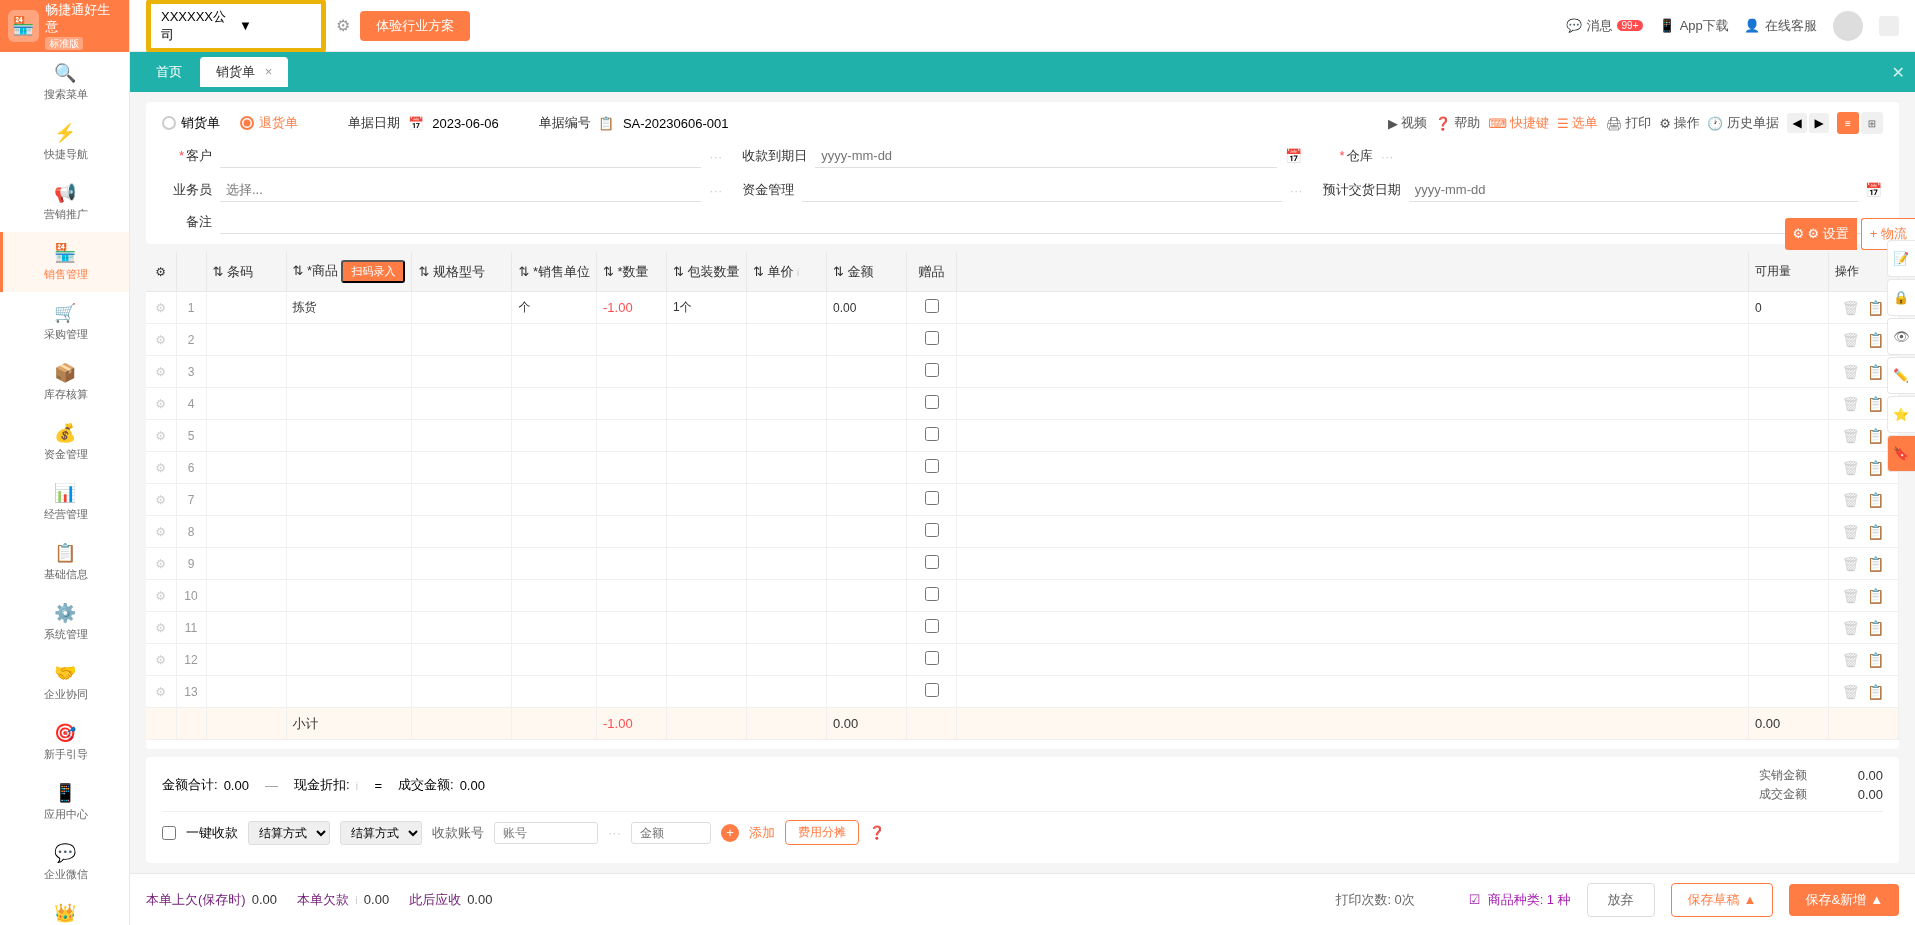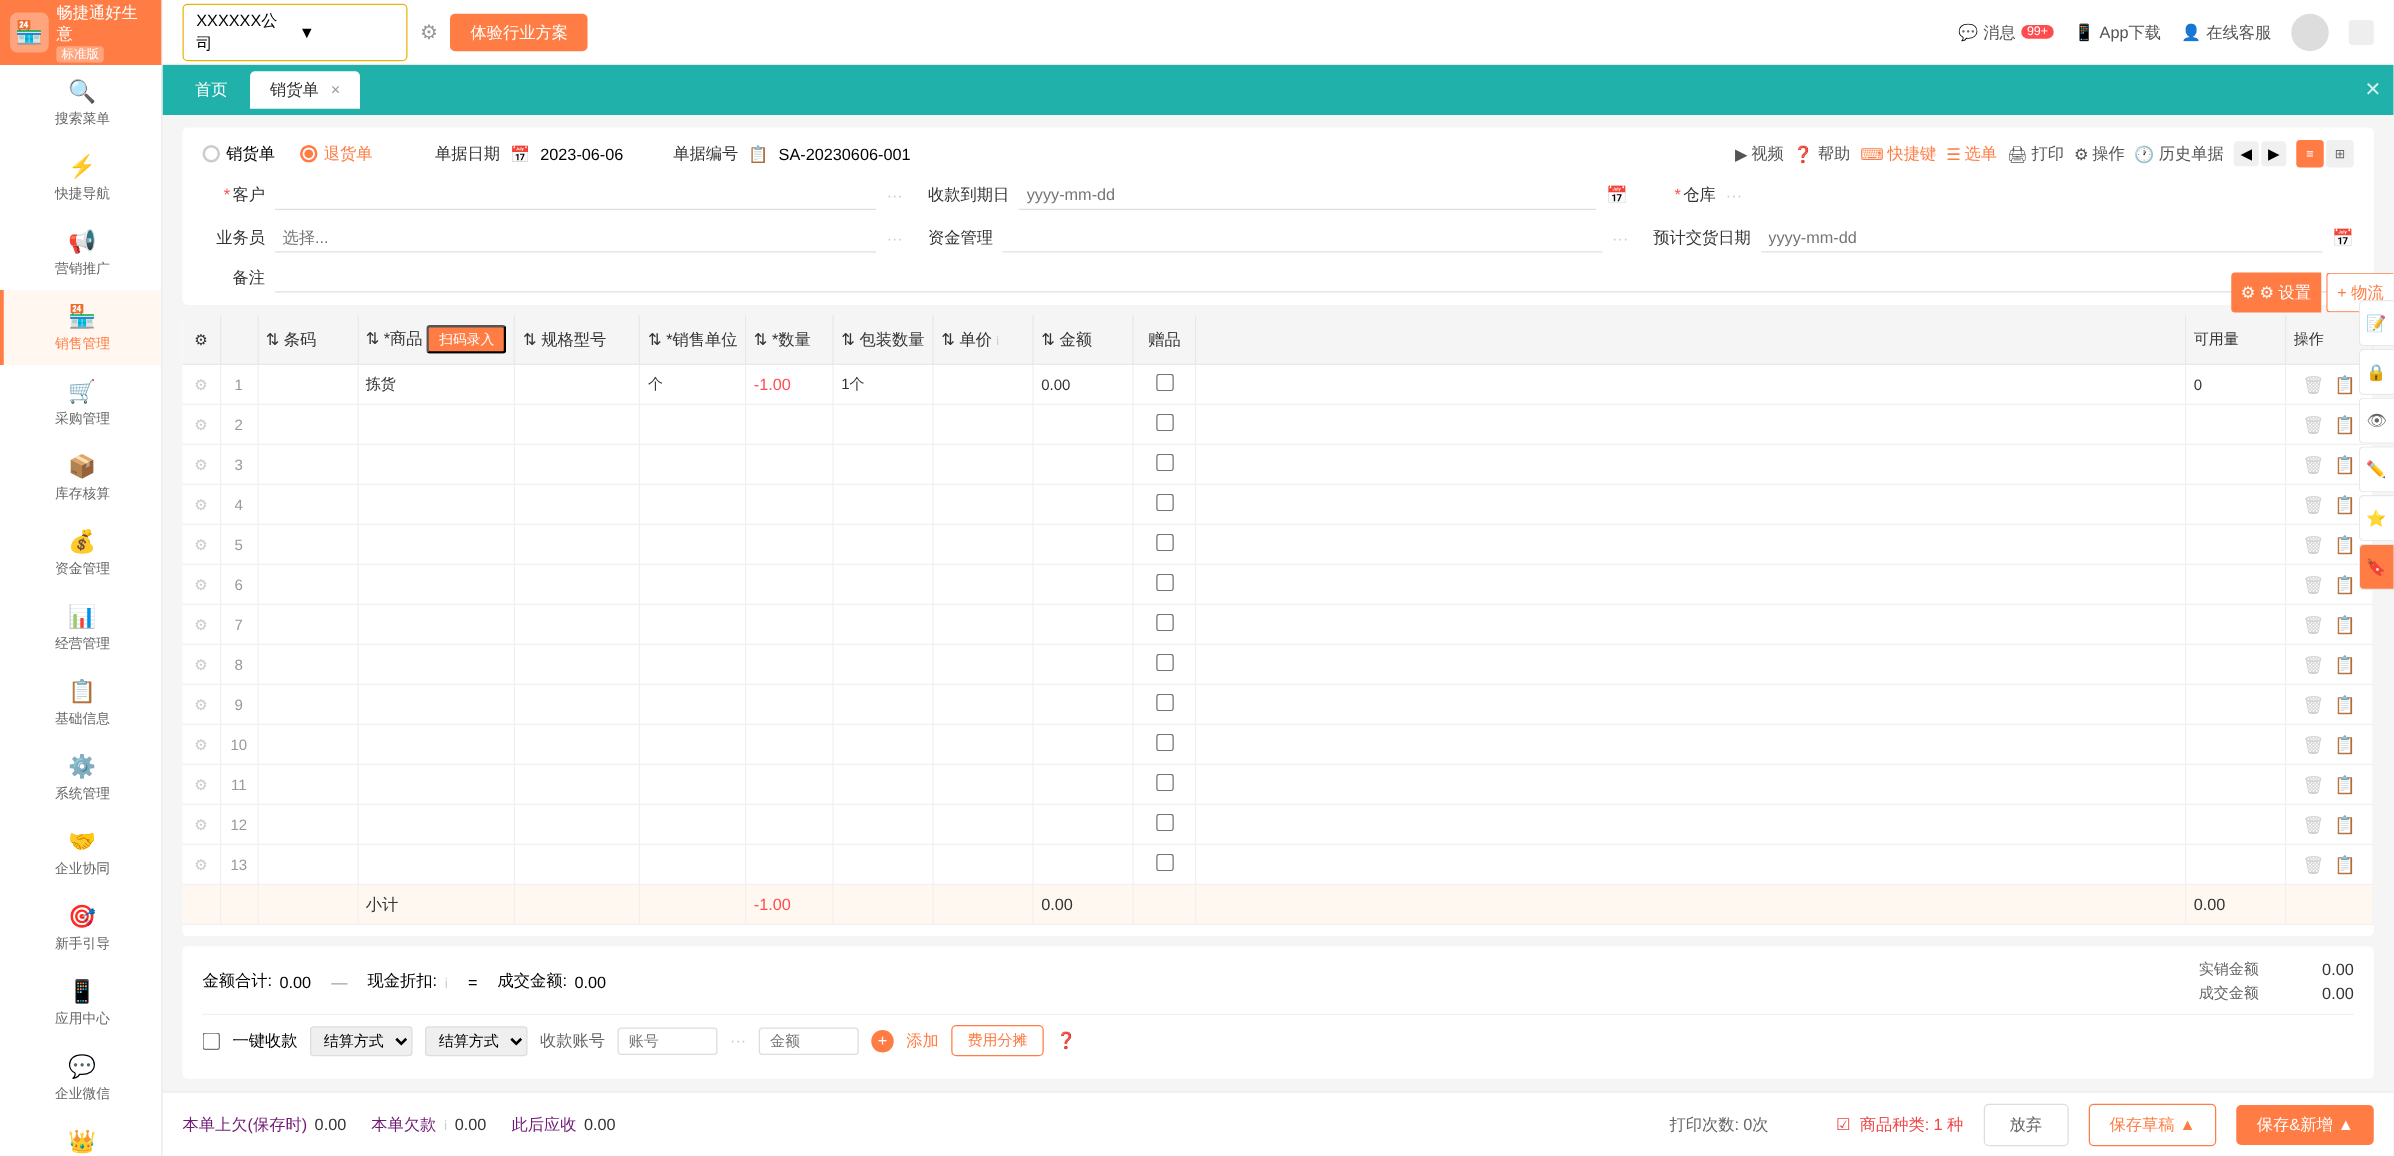--- a/index.html
+++ b/index.html
@@ -13,21 +13,21 @@
     .sidebar-item { display: flex; flex-direction: column; align-items: center; padding: 10px 5px; cursor: pointer; color: #666; gap: 3px; border-left: 3px solid transparent; }
     .sidebar-item.active { background: #fff7f0; color: #ff7d45; border-left: 3px solid #ff7d45; }
     .sidebar-item .icon { font-size: 18px; }
     .sidebar-item .label { font-size: 11px; }
 
     
     .main { flex: 1; display: flex; flex-direction: column; height: 925px; overflow: hidden; }
 
     
     .top-header { height: 52px; background: #fff; display: flex; align-items: center; padding: 0 16px; border-bottom: 1px solid #e8e8e8; gap: 10px; }
-    .company-select { display: flex; align-items: center; gap: 6px; border: 1px solid #eab308; border-radius: 4px; padding: 4px 10px; min-width: 180px; cursor: pointer; background: #fff; }
+    .company-select { display: flex; align-items: center; gap: 6px; border: 5px solid #eab308; border-radius: 4px; padding: 4px 10px; min-width: 180px; cursor: pointer; background: #fff; }
     .company-select span { flex: 1; font-size: 13px; }
     .btn-experience { background: #ff7d45; color: #fff; border: none; border-radius: 4px; padding: 6px 16px; cursor: pointer; font-size: 13px; }
     .top-right { margin-left: auto; display: flex; align-items: center; gap: 16px; color: #555; }
     .top-right-item { display: flex; align-items: center; gap: 4px; cursor: pointer; font-size: 12px; }
     .badge { background: #ff4d4f; color: #fff; border-radius: 10px; font-size: 10px; padding: 0 5px; }
     .avatar { width: 30px; height: 30px; background: #ddd; border-radius: 50%; }
 
     
     .tab-bar { height: 40px; background: #20b2aa; display: flex; align-items: center; padding: 0 10px; gap: 2px; }
     .tab { padding: 6px 16px; color: #fff; cursor: pointer; font-size: 13px; border-radius: 4px 4px 0 0; }
@@ -107,21 +107,21 @@
     .summary-row { display: flex; gap: 16px; align-items: center; }
     .summary-label { color: #666; font-size: 12px; }
     .summary-value { color: #333; font-weight: 500; min-width: 60px; text-align: right; }
 
     
     .bottom-bar { height: 52px; background: #fff; border-top: 1px solid #e8e8e8; display: flex; align-items: center; padding: 0 16px; gap: 20px; }
     .bottom-info { display: flex; align-items: center; gap: 6px; font-size: 12px; color: #666; }
     .bottom-info span { color: #701a75; }
     .bottom-right { margin-left: auto; display: flex; align-items: center; gap: 16px; }
     .print-info { font-size: 12px; color: #666; }
-    .product-type { font-size: 12px; color: #ef4444; padding-left: 38px; }
+    .product-type { font-size: 12px; color: #a21caf; padding-left: 38px; }
     .btn-discard { background: #fff; border: 1px solid #ddd; color: #666; border-radius: 4px; padding: 7px 20px; cursor: pointer; font-size: 13px; }
     .btn-save-draft { background: #fff; border: 1px solid #ff7d45; color: #ff7d45; border-radius: 4px; padding: 7px 16px; cursor: pointer; font-size: 13px; display: flex; align-items: center; gap: 4px; }
     .btn-save-new { background: #ff7d45; border: none; color: #fff; border-radius: 4px; padding: 7px 16px; cursor: pointer; font-size: 13px; display: flex; align-items: center; gap: 4px; }
     .rs-btn { width: 28px; padding: 10px 5px; background: #fff; border: 1px solid #e8e8e8; border-right: none; border-radius: 4px 0 0 4px; display: flex; align-items: center; justify-content: center; cursor: pointer; color: #666; font-size: 12px; writing-mode: horizontal-tb; }
     .rs-btn.active { background: #ff7d45; color: #fff; }
 
     .content-wrapper { position: relative; flex: 1; display: flex; flex-direction: column; overflow: hidden; }
     .sf-btn { background: #ff7d45; color: #fff; padding: 6px 8px; font-size: 12px; cursor: pointer; border-radius: 3px 0 0 3px; border: none; white-space: nowrap; }
     .sf-btn.outline { background: #fff; color: #ff7d45; border: 1px solid #ff7d45; border-right: none; }
   </style>
@@ -717,21 +717,21 @@
         <div class="footer-row2">
           <input type="checkbox" class="checkbox-small" style="">
           <span>一键收款</span>
           <select style="border:1px solid #ddd;padding:3px 6px;border-radius:3px;font-size:12px;">
             <option>结算方式</option>
           </select>
           <select style="border:1px solid #ddd;padding:3px 6px;border-radius:3px;font-size:12px;">
             <option>结算方式</option>
           </select>
           <span style="color:#666;">收款账号</span>
-          <input type="text" placeholder="账号" style="border: 1px solid rgb(221, 221, 221); padding: 3px 8px; border-radius: 3px; font-size: 12px; width: 80px;">
+          <input type="text" placeholder="账号" style="border: 1px solid rgb(221, 221, 221); padding: 3px 8px; border-radius: 3px; font-size: 12px; width: 104px;">
           <span style="color:#ccc;">···</span>
           <input type="text" placeholder="金额" style="border: 1px solid rgb(221, 221, 221); padding: 3px 8px; border-radius: 3px; font-size: 12px; width: 80px;">
           <button class="btn-add">
             <span>+</span>
           </button>
           <span style="color:#ff7d45;">添加</span>
           <button class="btn-expense">费用分摊</button>
           <span class="btn-question">❓</span>
         </div>
       </div>

